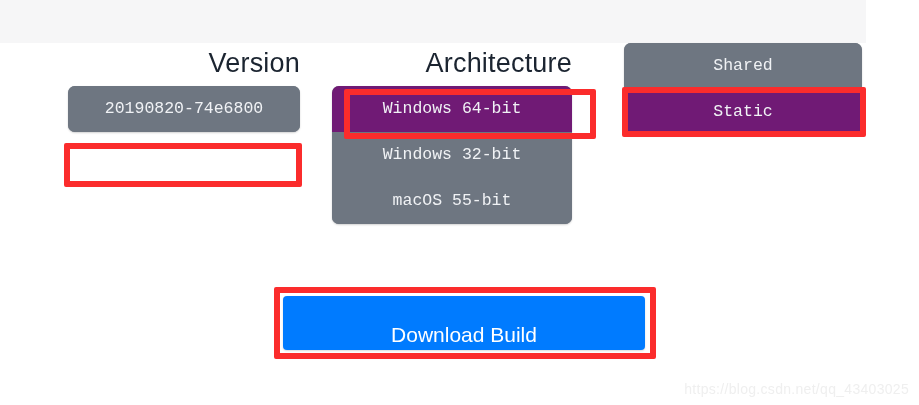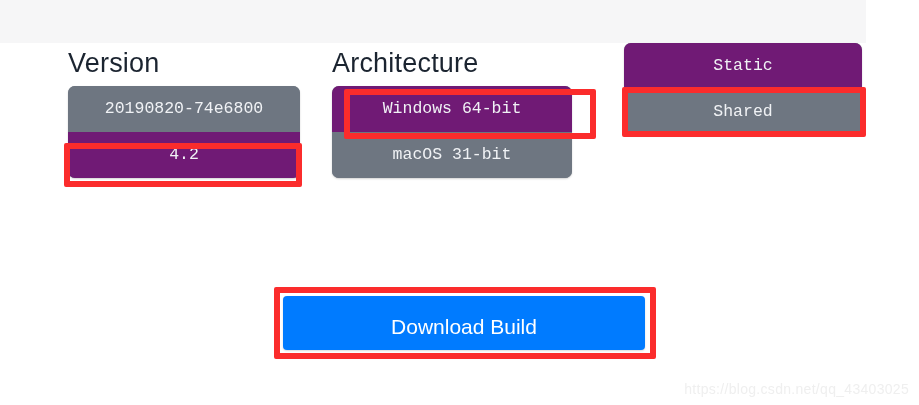--- a/index.html
+++ b/index.html
@@ -43,21 +43,21 @@
 
   .column {
     position: absolute;
     top: 0;
   }
   .column.version      { left: 68px;  width: 232px; }
   .column.architecture { left: 332px; width: 240px; }
   .column.linking      { left: 624px; width: 238px; }
 
   .col-title {
-    text-align: left;
+    text-align: right;
     font-size: 27px;
     line-height: 34px;
     font-weight: 400;
     color: #1b2430;
     letter-spacing: 0.2px;
     margin: 3px 0 6px 0;
     white-space: nowrap;
   }
 
   .option-list {
@@ -95,21 +95,21 @@
     height: 54px;
     border: none;
     border-radius: 4px;
     background: #007bff;
     color: #ffffff;
     font-family: "Liberation Sans", sans-serif;
     font-size: 21px;
     line-height: 54px;
     text-align: center;
     cursor: pointer;
-    padding: 4px;
+    padding: 12px;
     box-shadow: 0 1px 2px rgba(0,0,0,0.15);
   }
 
   
   .annot {
     position: absolute;
     border: 6px solid #fb2c2c;
     border-radius: 2px;
     box-sizing: border-box;
     pointer-events: none;
@@ -138,36 +138,36 @@
 <div id="page">
 
   <div class="top-band"></div>
 
   <div class="columns">
 
     <div class="column version">
       <div class="col-title">Version</div>
       <div class="option-list">
         <div class="option-item">20190820-74e6800</div>
-        <div class="option-item selected">4.2</div>
       </div>
     </div>
 
     <div class="column architecture">
       <div class="col-title">Architecture</div>
       <div class="option-list">
         <div class="option-item selected">Windows 64-bit</div>
-        <div class="option-item">macOS 31-bit</div>
+        <div class="option-item">Windows 32-bit</div>
+        <div class="option-item">macOS 55-bit</div>
       </div>
     </div>
 
     <div class="column linking">
       <div class="option-list">
+        <div class="option-item">Shared</div>
         <div class="option-item selected">Static</div>
-        <div class="option-item">Shared</div>
       </div>
     </div>
 
   </div>
 
   <div class="download-wrap">
     <button class="download-btn">Download Build</button>
   </div>
 
   <div class="annot annot-version"></div>

